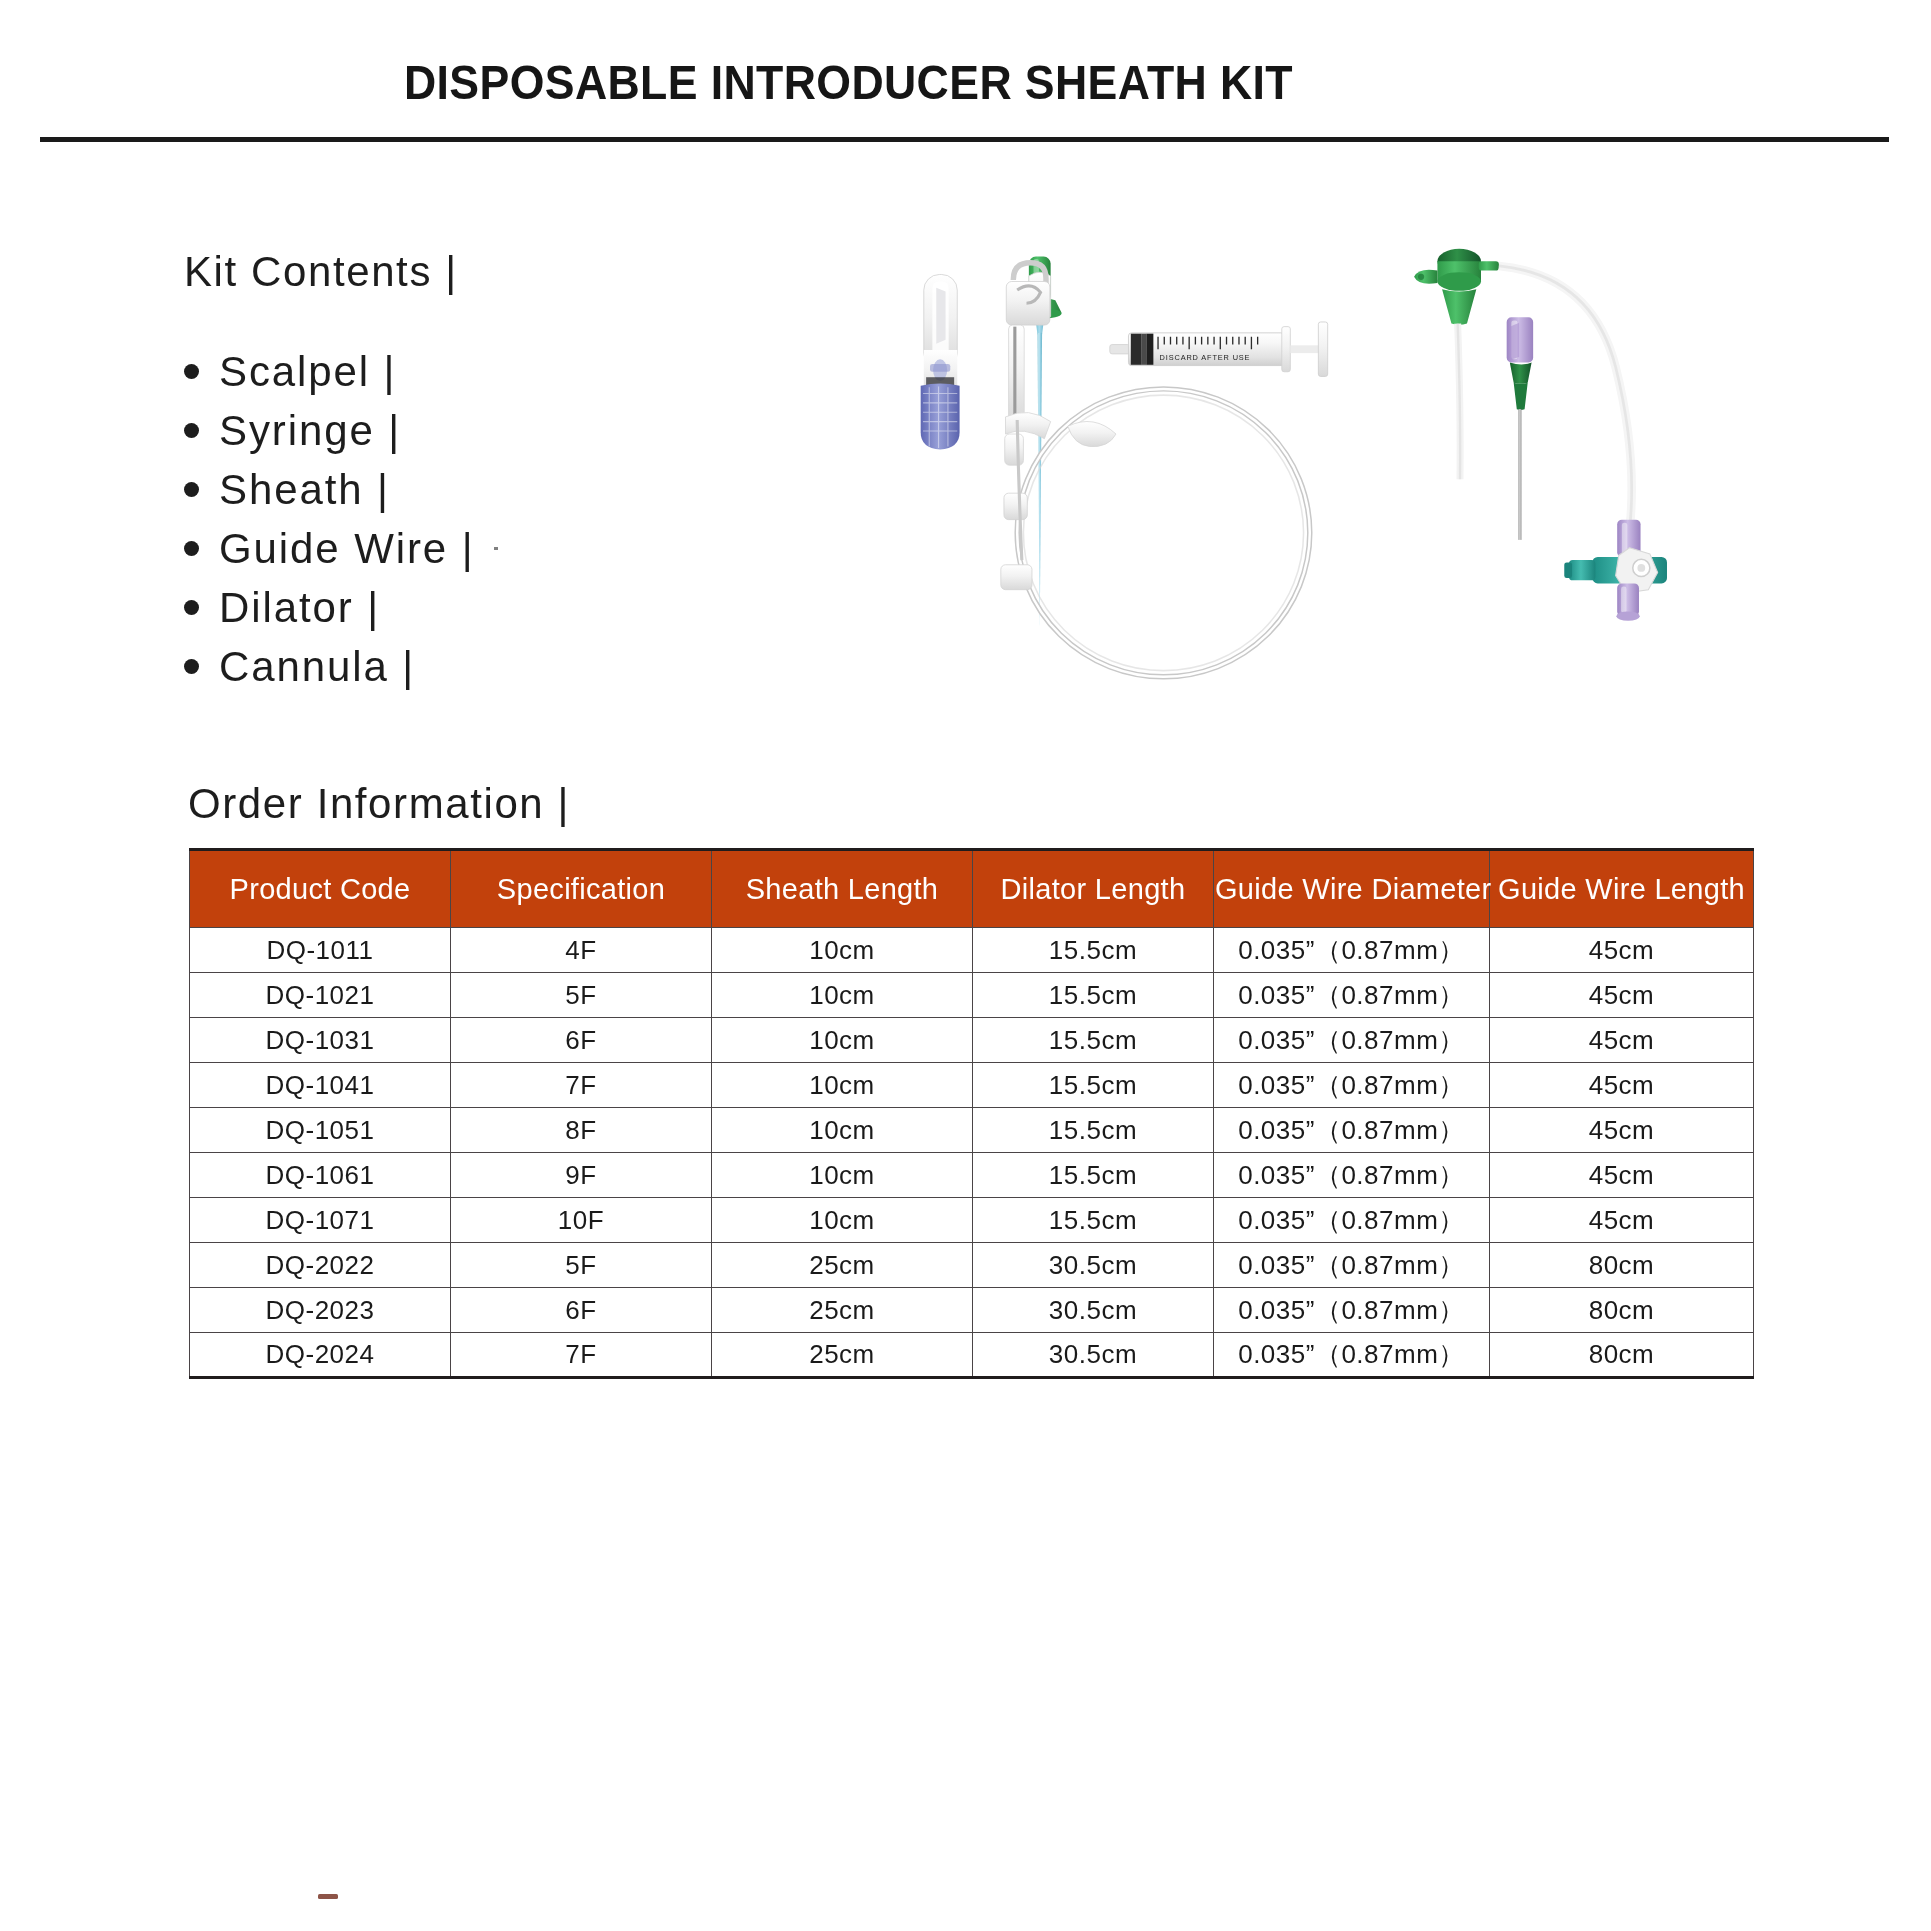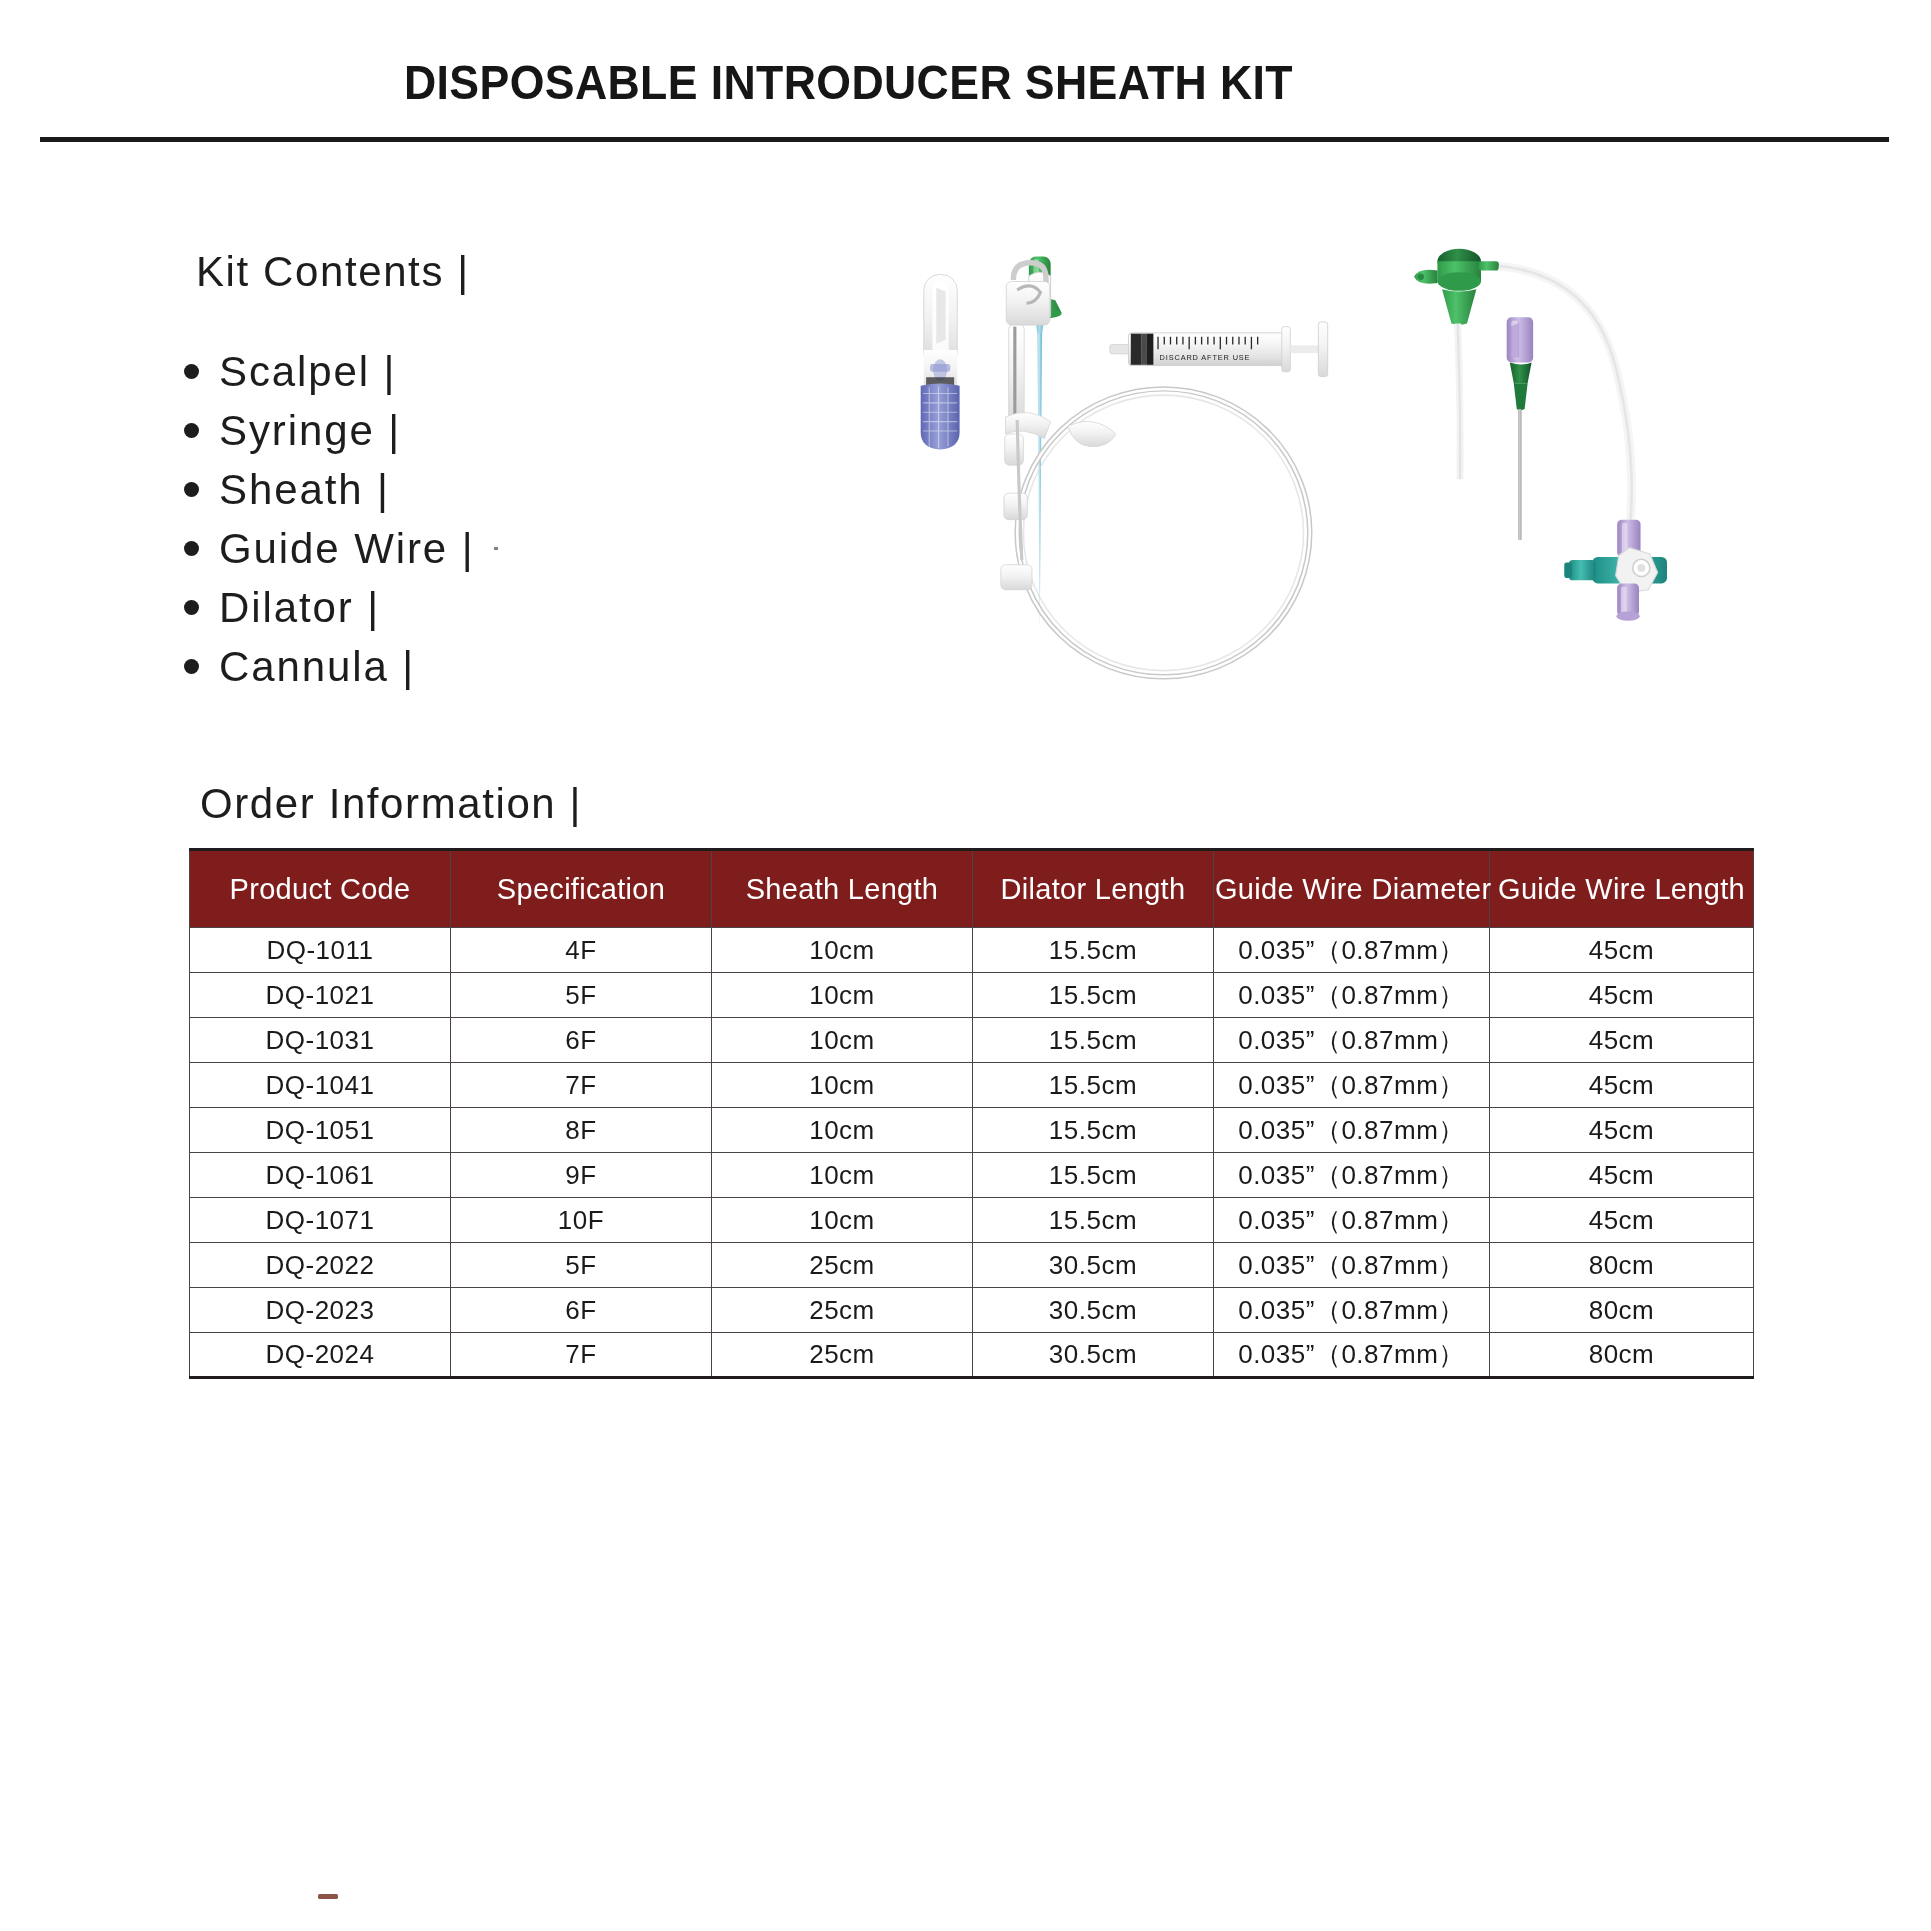--- a/index.html
+++ b/index.html
@@ -46,21 +46,20 @@
   
   .section-heading {
     position: absolute;
     font-family: "Liberation Sans", sans-serif;
     font-weight: normal;
     font-size: 42px;
     line-height: 47px;
     letter-spacing: 1.6px;
     color: #1d1d1d;
     white-space: nowrap;
-    margin-left: 12px;
   }
   #kit-heading { left: 184px; top: 248px; }
   #order-heading { left: 188px; top: 780px; }
 
   
   .kit-list {
     position: absolute;
     left: 184px;
     top: 342px;
     margin: 0;
@@ -114,21 +113,21 @@
     background: #ffffff;
   }
   .order-table th,
   .order-table td {
     border: 1.6px solid #4a4446;
     text-align: center;
     font-family: "Liberation Sans", sans-serif;
     color: #1a1a1a;
   }
   .order-table thead th {
-    background: #7f1d1d;
+    background: #c2410c;
     color: #ffffff;
     font-weight: normal;
     font-size: 29px;
     height: 78px;
     letter-spacing: 0.3px;
     border-top: 3.9px solid #201c1d;
     white-space: nowrap;
   }
   .order-table tbody td {
     height: 45px;

